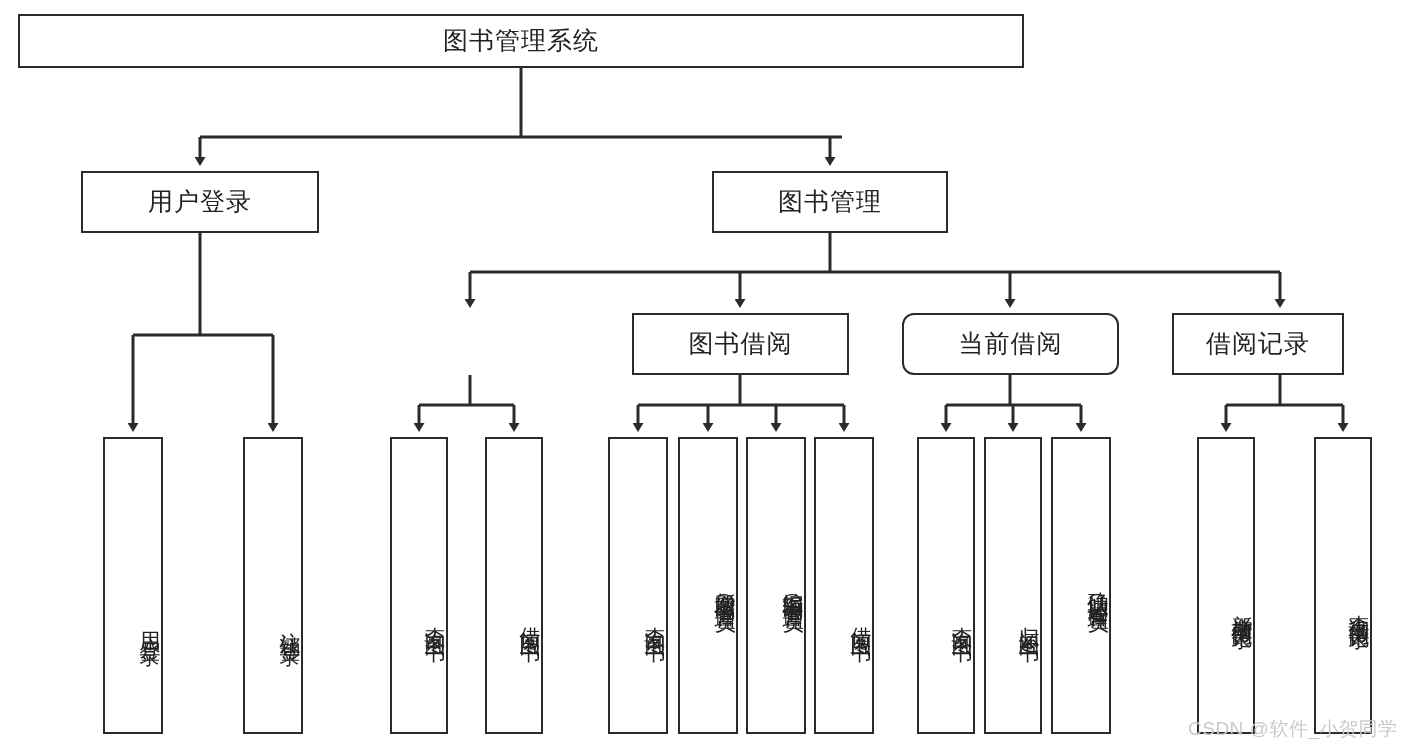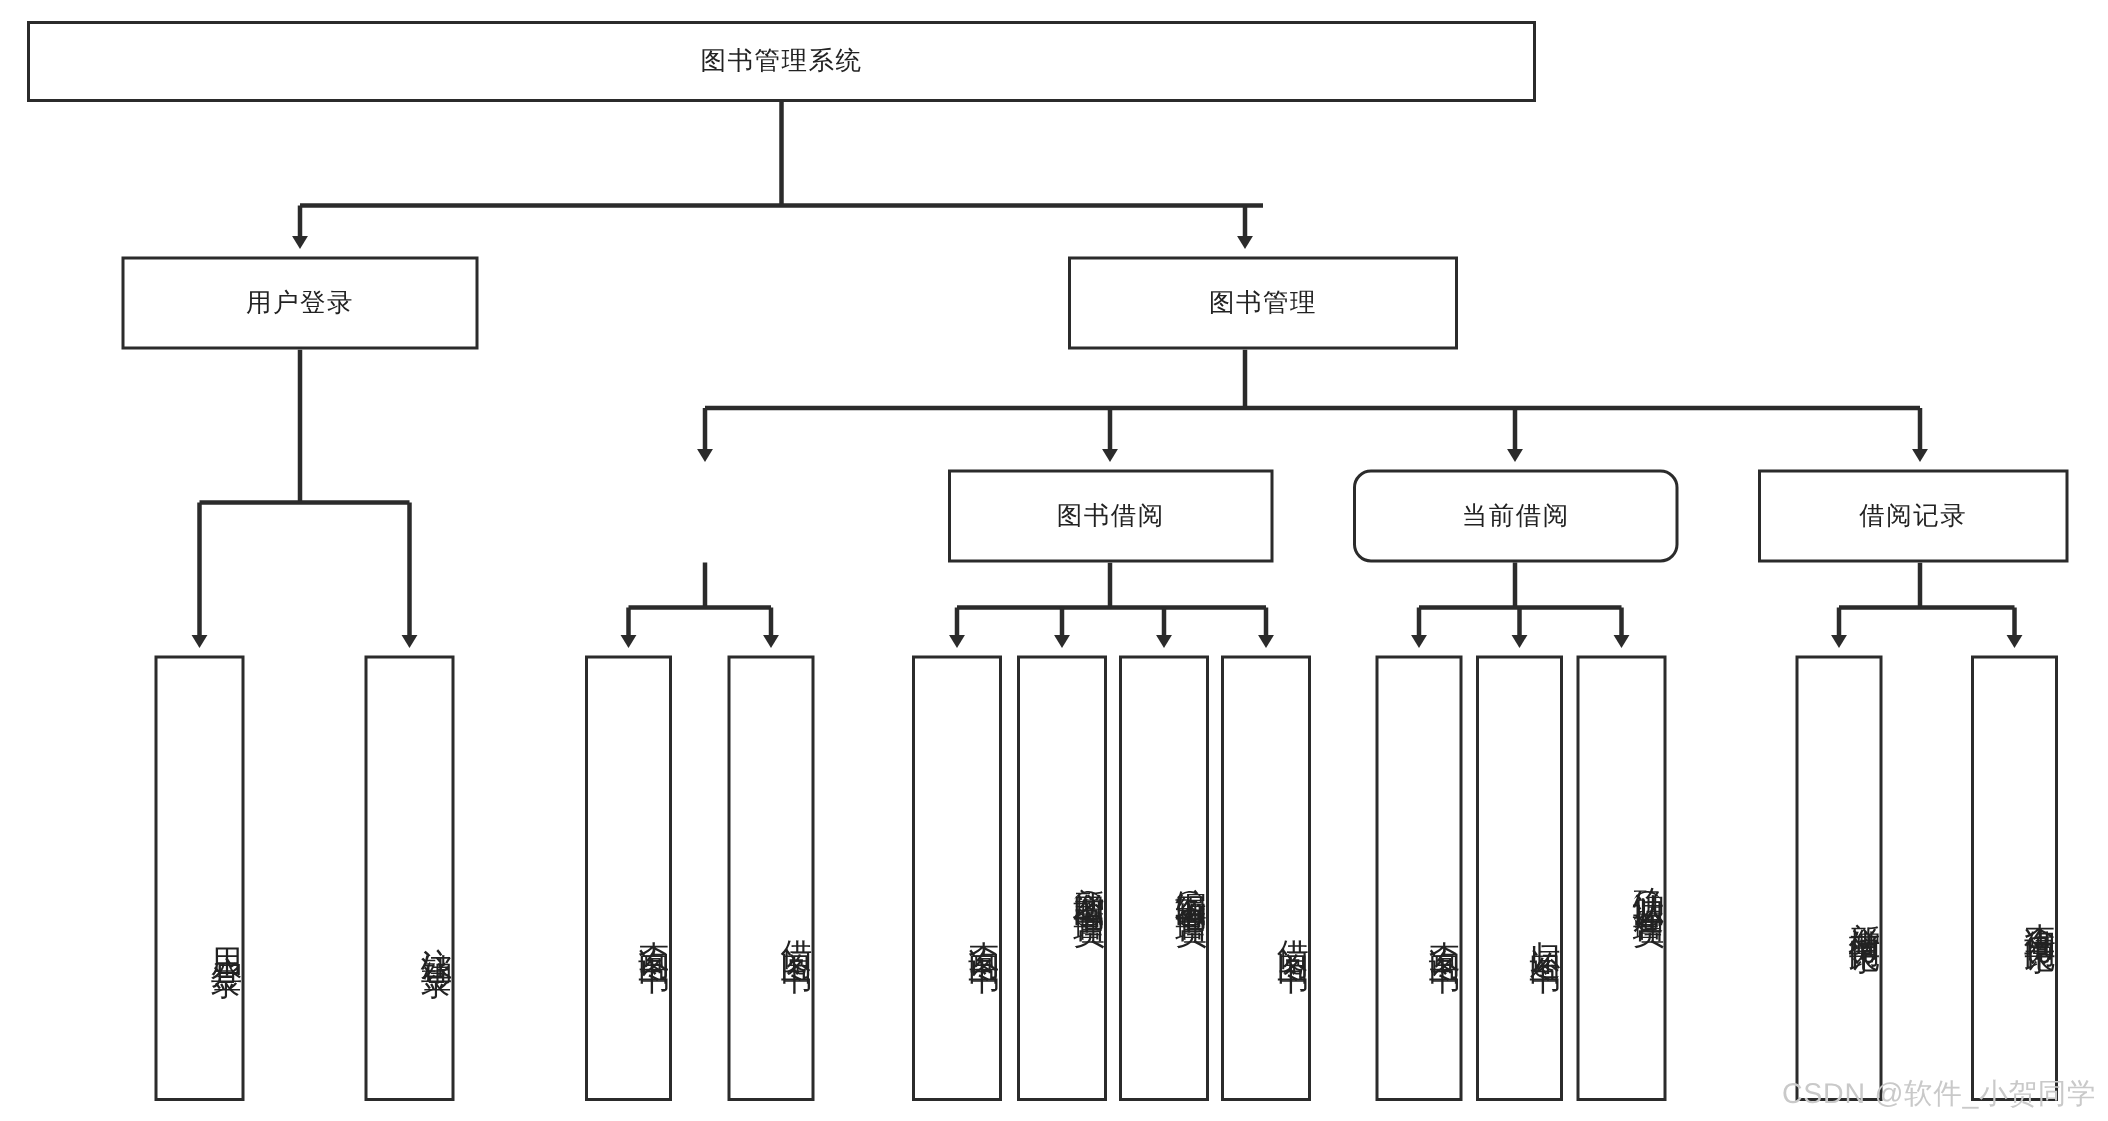--- a/index.html
+++ b/index.html
@@ -30,21 +30,21 @@
     position: absolute;
     box-sizing: border-box;
     background: #ffffff;
     border: 2px solid #2b2b2b;
     display: flex;
     align-items: center;
     justify-content: center;
     color: #222222;
   }
   .node.horiz {
-    font-size: 17px;
+    font-size: 25px;
     letter-spacing: 1px;
     line-height: 1.1;
   }
   .node.vert {
     writing-mode: vertical-rl;
     text-orientation: upright;
     font-size: 21px;
     letter-spacing: 5px;
     line-height: 1;
     padding-top: 4px;
@@ -123,31 +123,31 @@
     </g>
   </svg>
 
   <div class="node horiz" style="left:18px; top:14px; width:1006px; height:54px;">
     <span class="node-label">图书管理系统</span>
   </div>
 
   <div class="node horiz" style="left:81px; top:171px; width:238px; height:62px;">
     <span class="node-label">用户登录</span>
   </div>
-  <div class="node horiz" style="left:712px; top:171px; width:260px; height:62px;">
+  <div class="node horiz" style="left:712px; top:171px; width:236px; height:62px;">
     <span class="node-label">图书管理</span>
   </div>
 
   <div class="node horiz" style="left:632px; top:313px; width:217px; height:62px;">
     <span class="node-label">图书借阅</span>
   </div>
   <div class="node horiz" style="left:902px; top:313px; width:217px; height:62px;border-radius:12px;">
     <span class="node-label">当前借阅</span>
   </div>
-  <div class="node horiz" style="left:1172px; top:313px; width:207px; height:62px;">
+  <div class="node horiz" style="left:1172px; top:313px; width:172px; height:62px;">
     <span class="node-label">借阅记录</span>
   </div>
 
   <div class="node vert" style="left:103px; top:437px; width:60px; height:297px; padding-top:78px;">
     <span class="node-label">用户登录</span>
   </div>
   <div class="node vert" style="left:243px; top:437px; width:60px; height:297px; padding-top:78px;">
     <span class="node-label">注销登录</span>
   </div>
 

